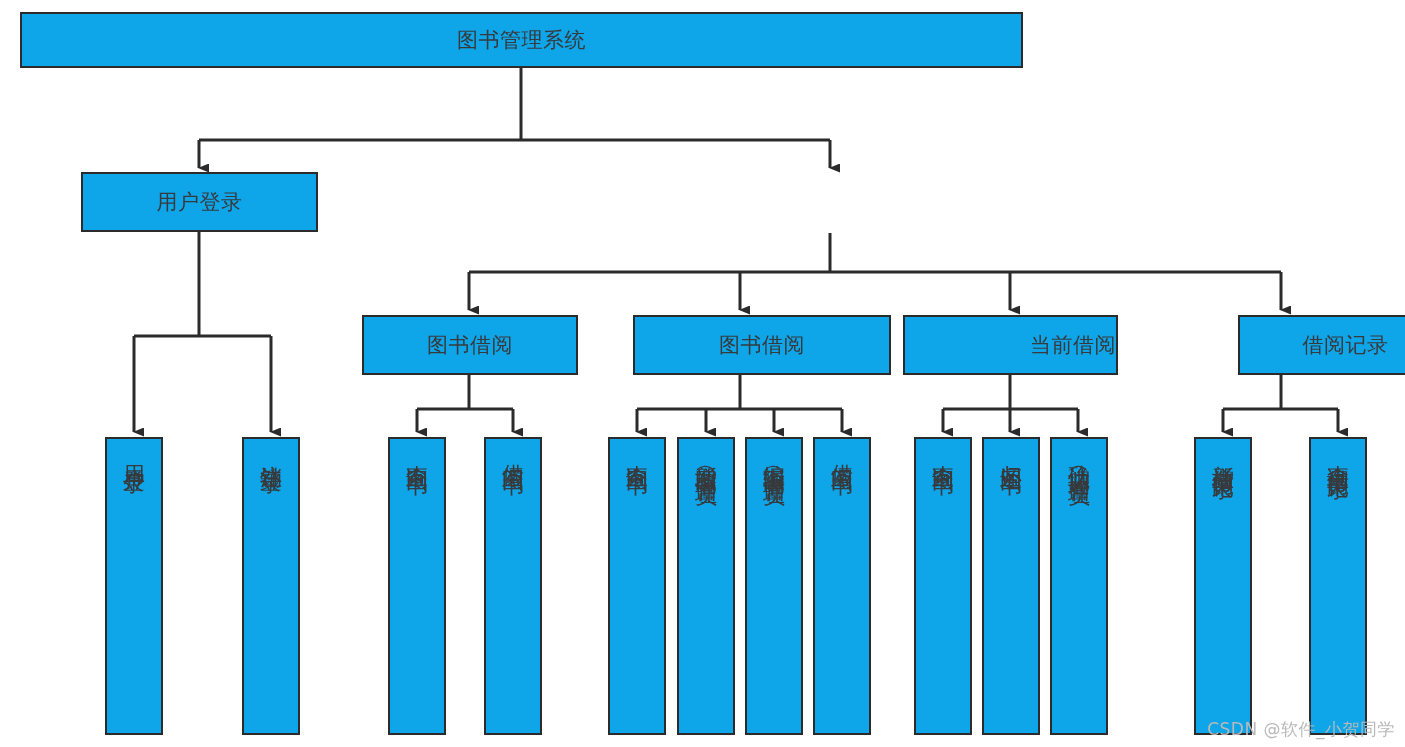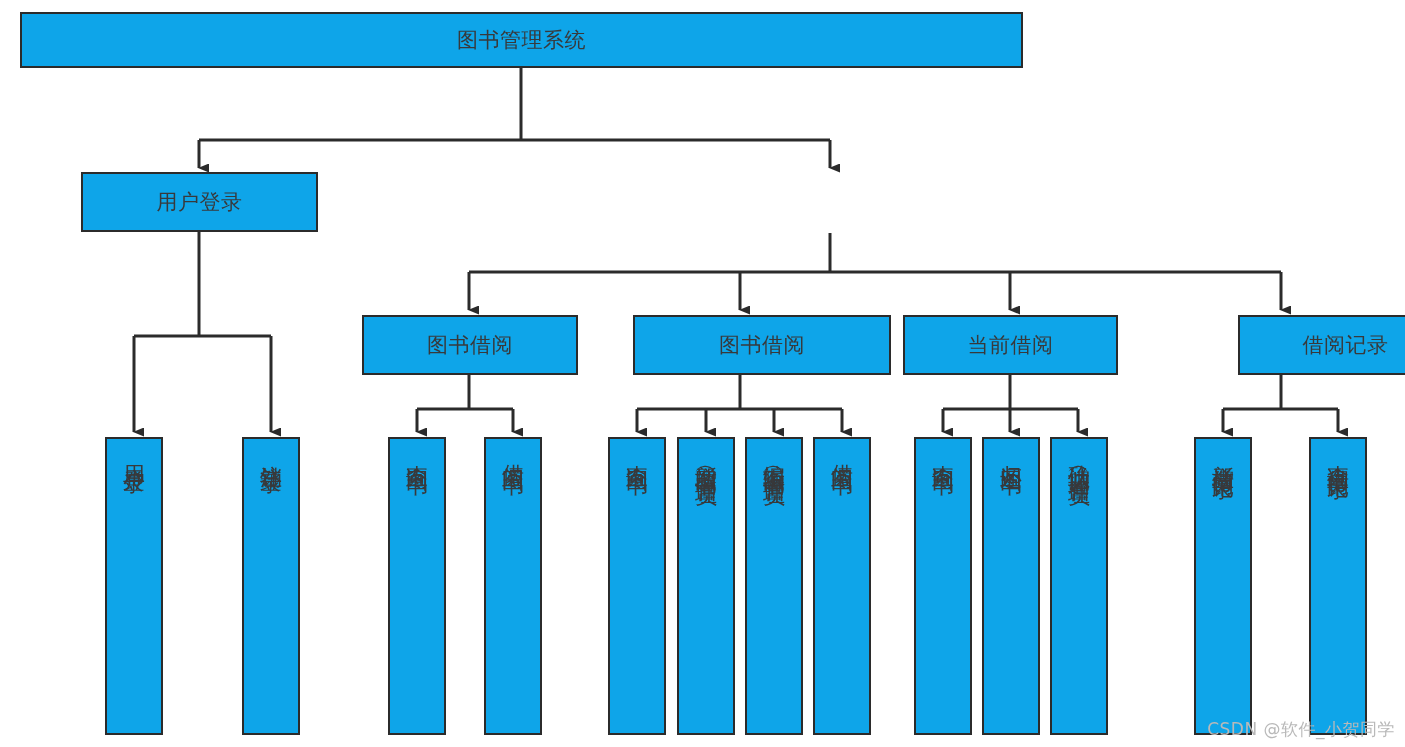--- a/index.html
+++ b/index.html
@@ -133,21 +133,21 @@
   <div class="node-box" style="left:81px; top:172px; width:237px; height:60px;">
     <span class="node-label">用户登录</span>
   </div>
 
   <div class="node-box" style="left:362px; top:315px; width:216px; height:60px;">
     <span class="node-label">图书借阅</span>
   </div>
   <div class="node-box" style="left:633px; top:315px; width:258px; height:60px;">
     <span class="node-label">图书借阅</span>
   </div>
-  <div class="node-box" style="left:903px; top:315px; width:215px; height:60px;">
+  <div class="node-box" style="left:903px; top:315px; width:215px; height:60px;justify-content:flex-end;">
     <span class="node-label">当前借阅</span>
   </div>
   <div class="node-box" style="left:1238px; top:315px; width:215px; height:60px;">
     <span class="node-label">借阅记录</span>
   </div>
 
   <div class="node-box leaf-box" style="left:105px; top:437px; width:58px; height:298px;">
     <span class="node-label">用户登录</span>
   </div>
   <div class="node-box leaf-box" style="left:242px; top:437px; width:58px; height:298px;">

